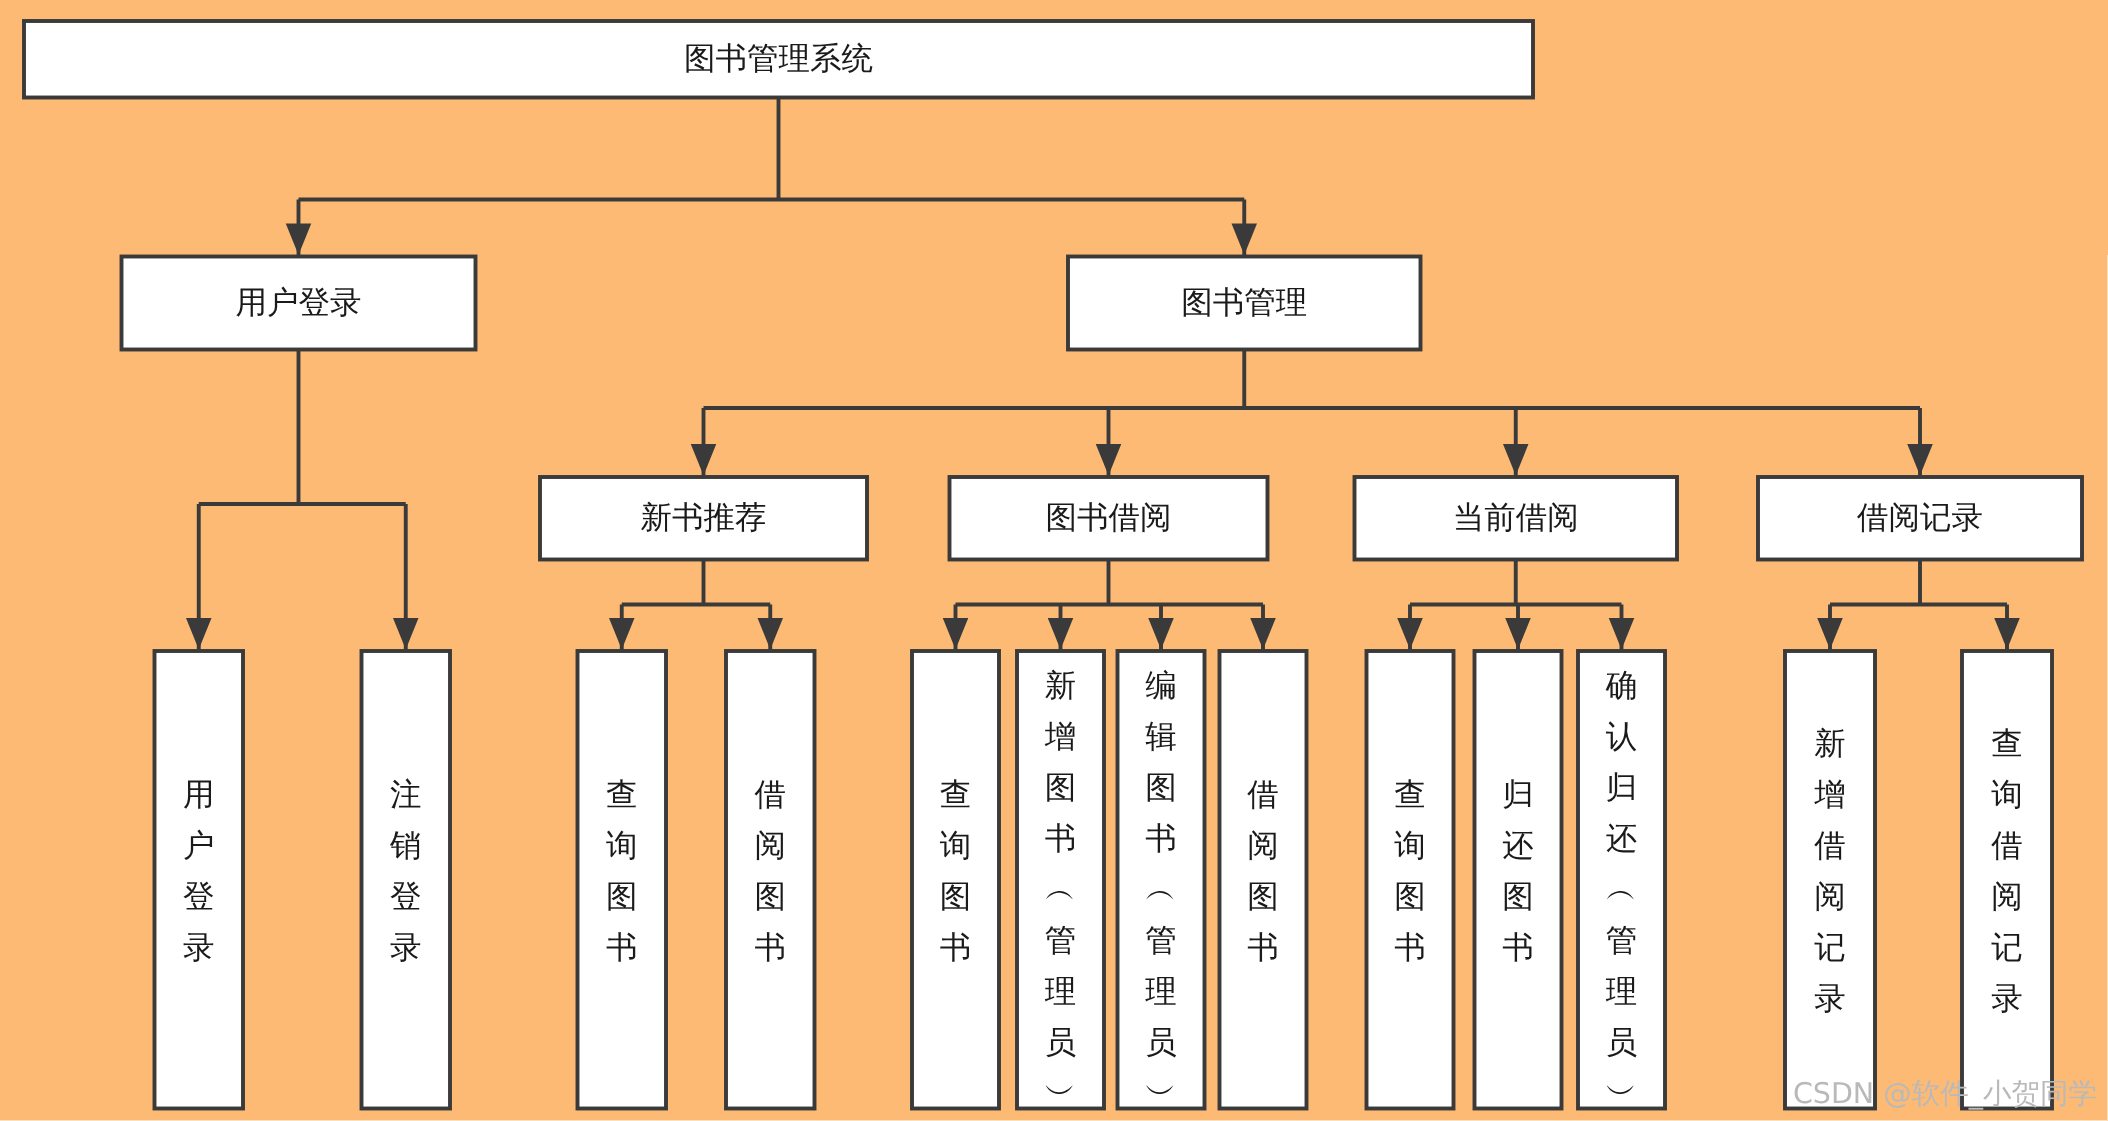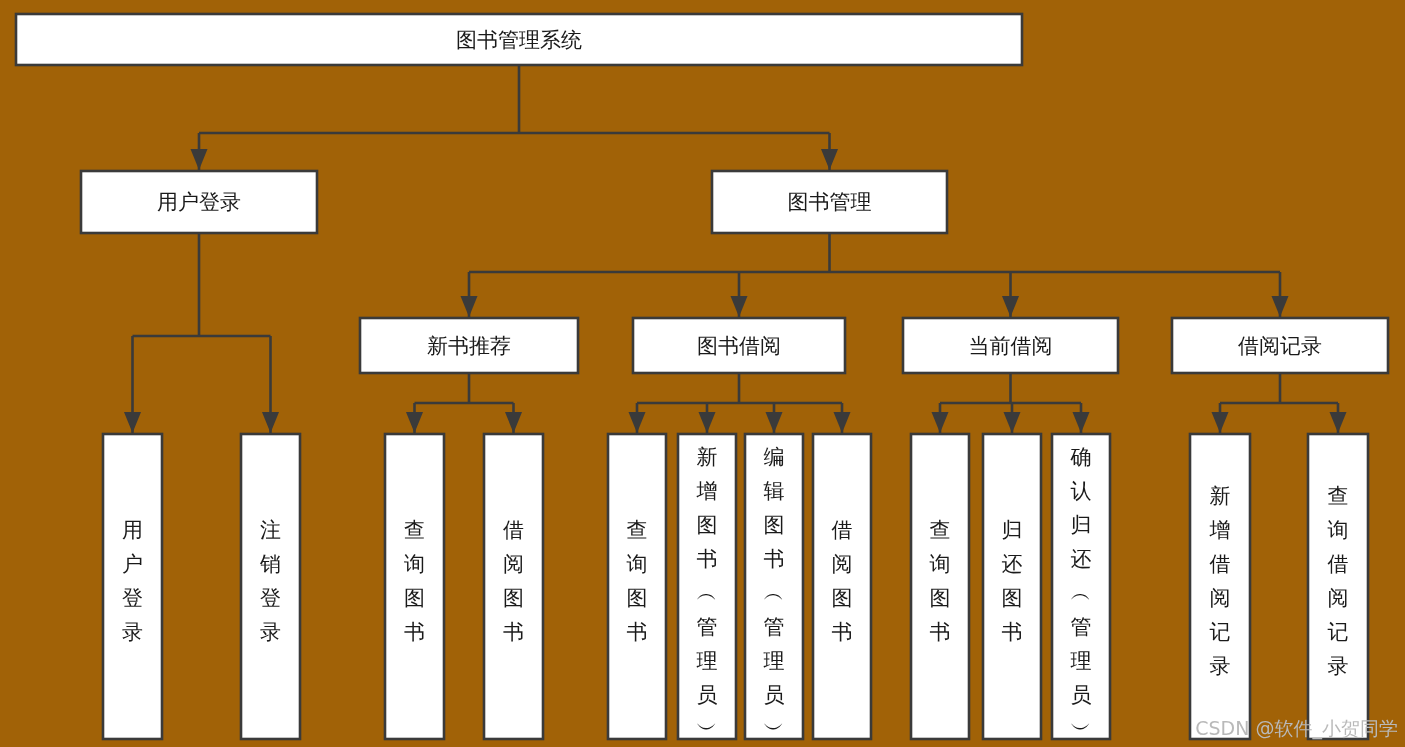--- a/index.html
+++ b/index.html
@@ -11,21 +11,21 @@
   body {
     width: 1405px;
     height: 747px;
     overflow: hidden;
     font-family: "DejaVu Sans", "Liberation Sans", sans-serif;
   }
   #diagram-root {
     position: relative;
     width: 1405px;
     height: 747px;
-    background: #a16207;
+    background: #fdba74;
   }
   svg#diagram-svg {
     position: absolute;
     top: 0;
     left: 0;
     width: 1405px;
     height: 747px;
     display: block;
   }
   .node-box {

